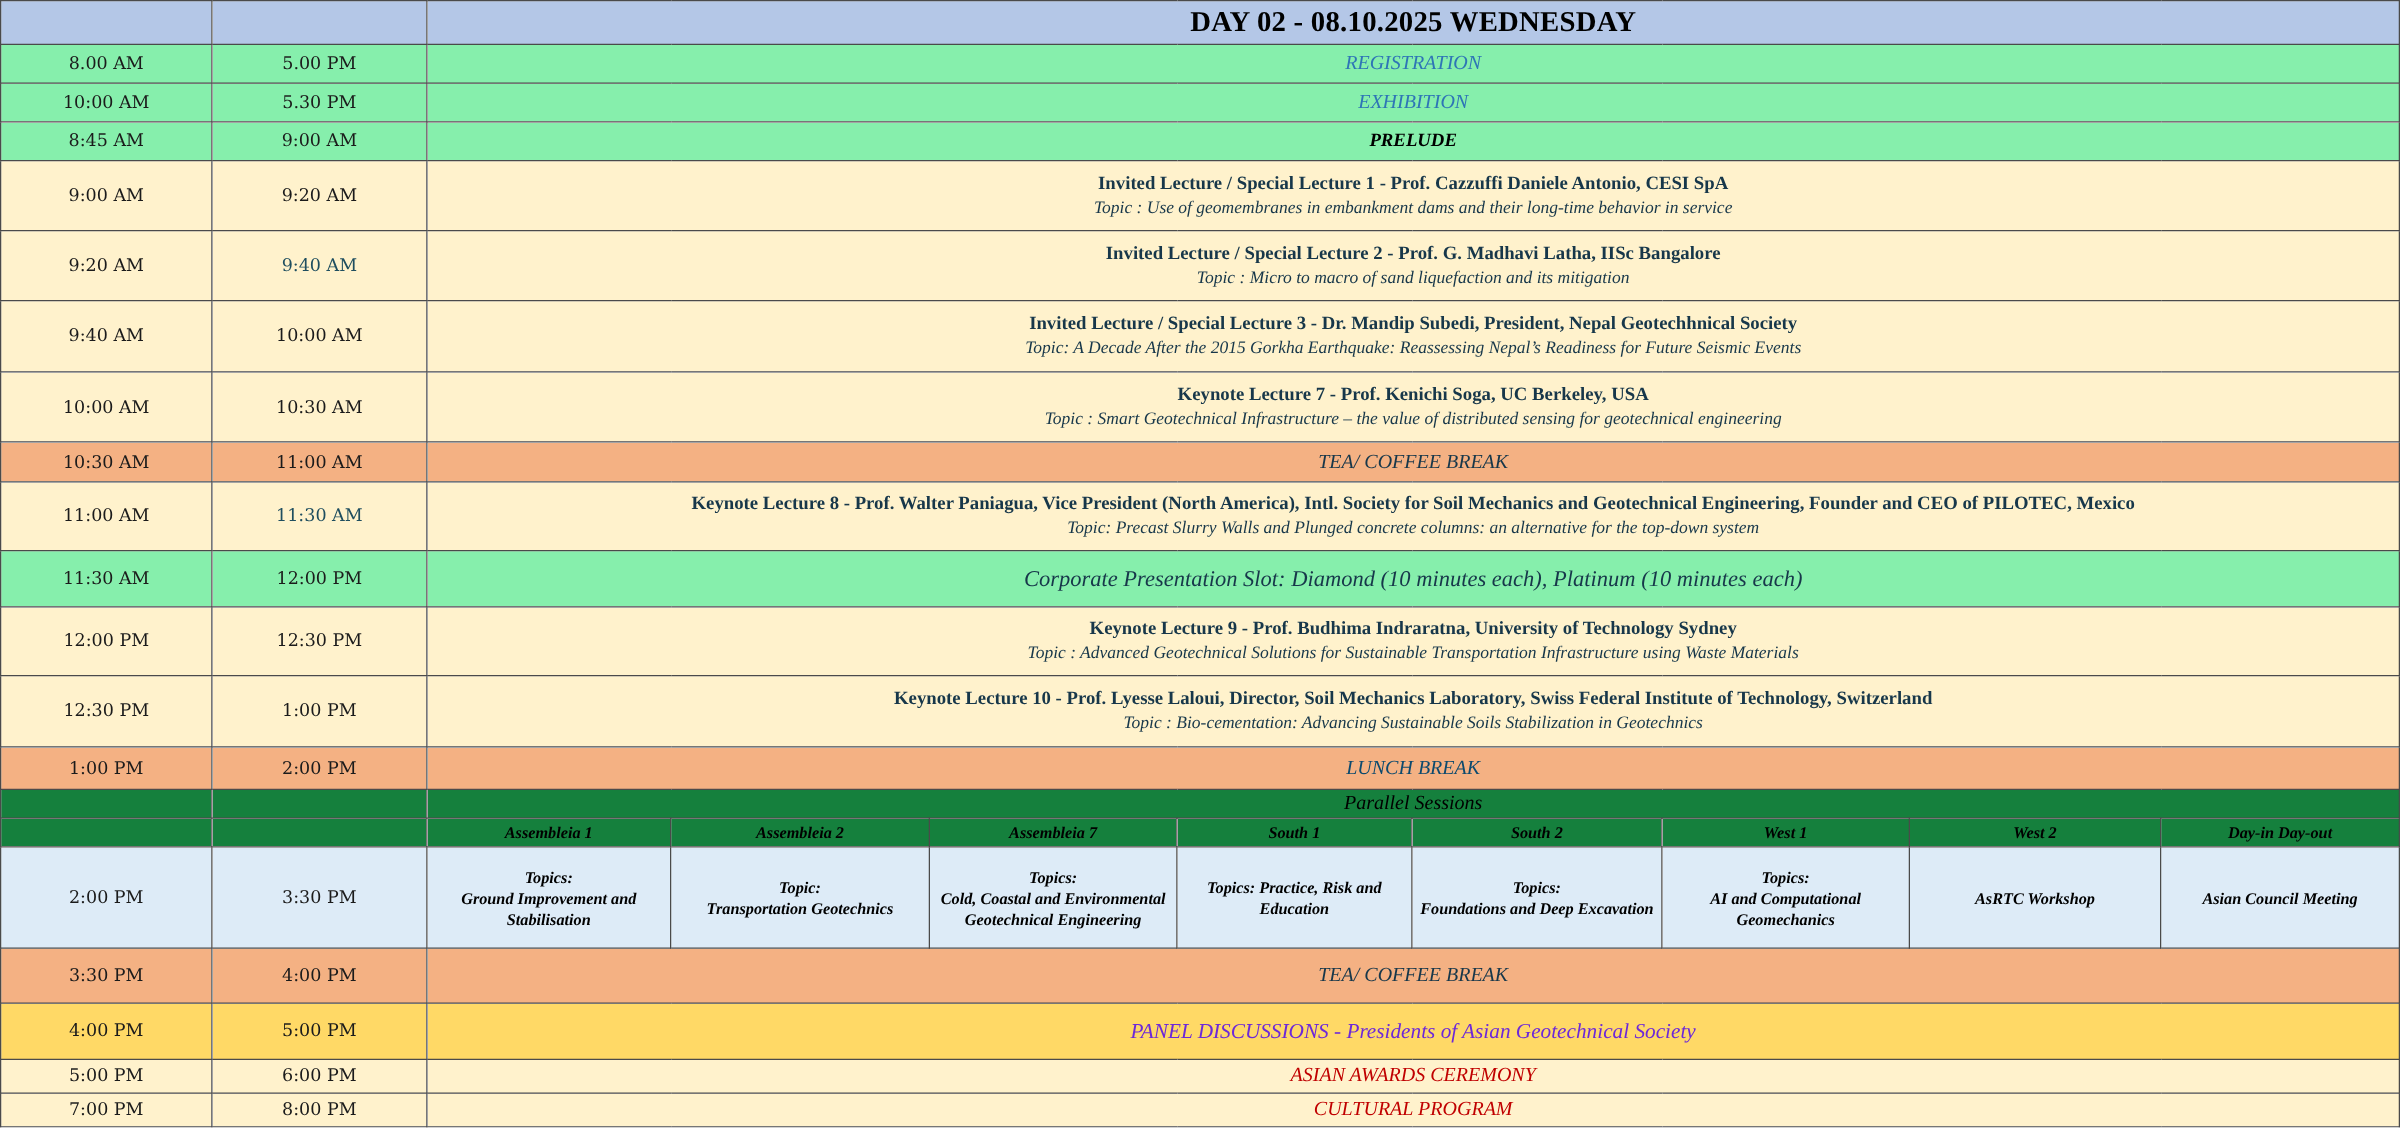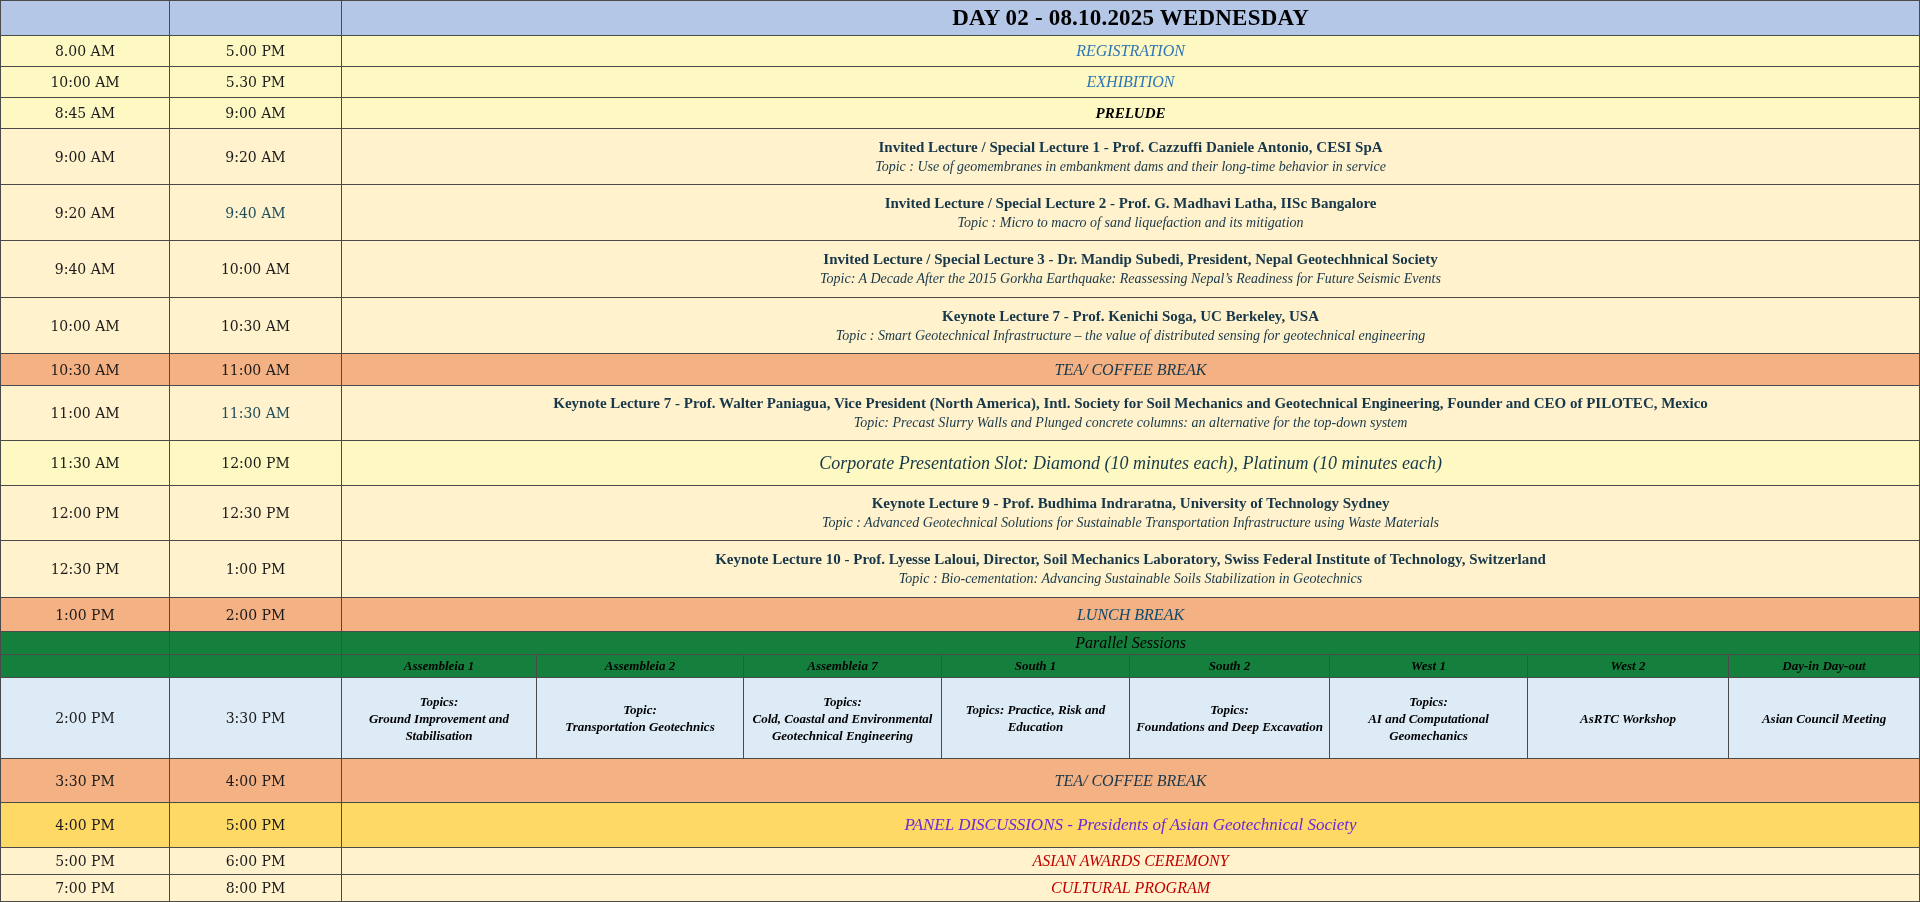--- a/index.html
+++ b/index.html
@@ -15,21 +15,21 @@
     border: 1px solid #4a4a4a;
     text-align: center;
     vertical-align: middle;
     padding: 0 4px;
     overflow: hidden;
   }
   .t { font-size: 14px; color: #1b1b1b; }
   .t.teal { color: #1f4e5f; }
   
   .bg-head { background: #b4c7e7; }
-  .bg-peach { background: #fef9c3; }
+  .bg-peach { background: #86efac; }
   .bg-cream { background: #fff2cc; }
   .bg-orange { background: #f4b183; }
   .bg-blue { background: #15803d; }
   .bg-lightblue { background: #ddebf7; }
   .bg-yellow { background: #ffd966; }
 
   .title { font-size: 23px; font-weight: bold; color: #000; font-family: "Liberation Serif", serif; letter-spacing: 0.2px; }
   .ital-blue { font-style: italic; color: #2e75b6; font-size: 16px; font-family: "Liberation Serif", serif; }
   .ital-black { font-style: italic; color: #000; font-size: 15px; font-weight: bold; font-family: "Liberation Serif", serif; }
   .lec-title { font-weight: bold; color: #17374a; font-size: 15px; font-family: "Liberation Serif", serif; line-height: 19px; }
@@ -124,21 +124,21 @@
   <tr style="height:32px" class="bg-orange">
     <td class="t">10:30 AM</td>
     <td class="t">11:00 AM</td>
     <td colspan="8" class="break">TEA/ COFFEE BREAK</td>
   </tr>
 
   <tr style="height:55px" class="bg-cream">
     <td class="t">11:00 AM</td>
     <td class="t teal">11:30 AM</td>
     <td colspan="8">
-      <div class="lec-title">Keynote Lecture 7 - Prof. Walter Paniagua, Vice President (North America), Intl. Society for Soil Mechanics and Geotechnical Engineering, Founder and CEO of PILOTEC, Mexico</div>
+      <div class="lec-title">Keynote Lecture 8 - Prof. Walter Paniagua, Vice President (North America), Intl. Society for Soil Mechanics and Geotechnical Engineering, Founder and CEO of PILOTEC, Mexico</div>
       <div class="lec-topic">Topic: Precast Slurry Walls and Plunged concrete columns: an alternative for the top-down system</div>
     </td>
   </tr>
 
   <tr style="height:45px" class="bg-peach">
     <td class="t">11:30 AM</td>
     <td class="t">12:00 PM</td>
     <td colspan="8" class="corp">Corporate Presentation Slot: Diamond (10 minutes each), Platinum (10 minutes each)</td>
   </tr>
 

